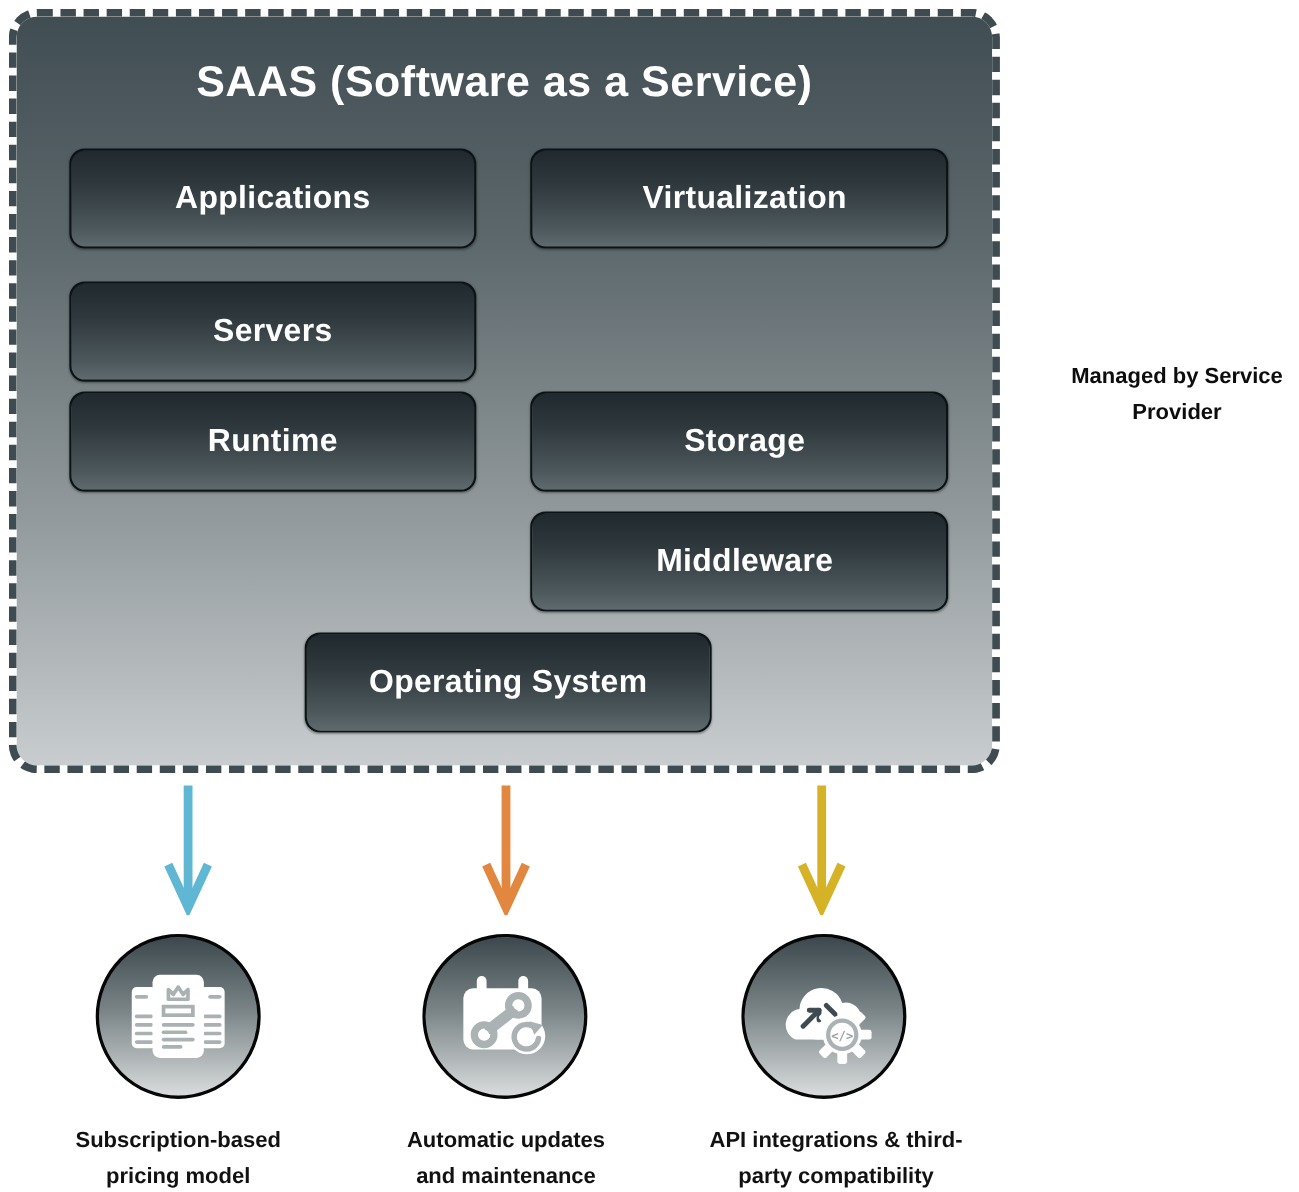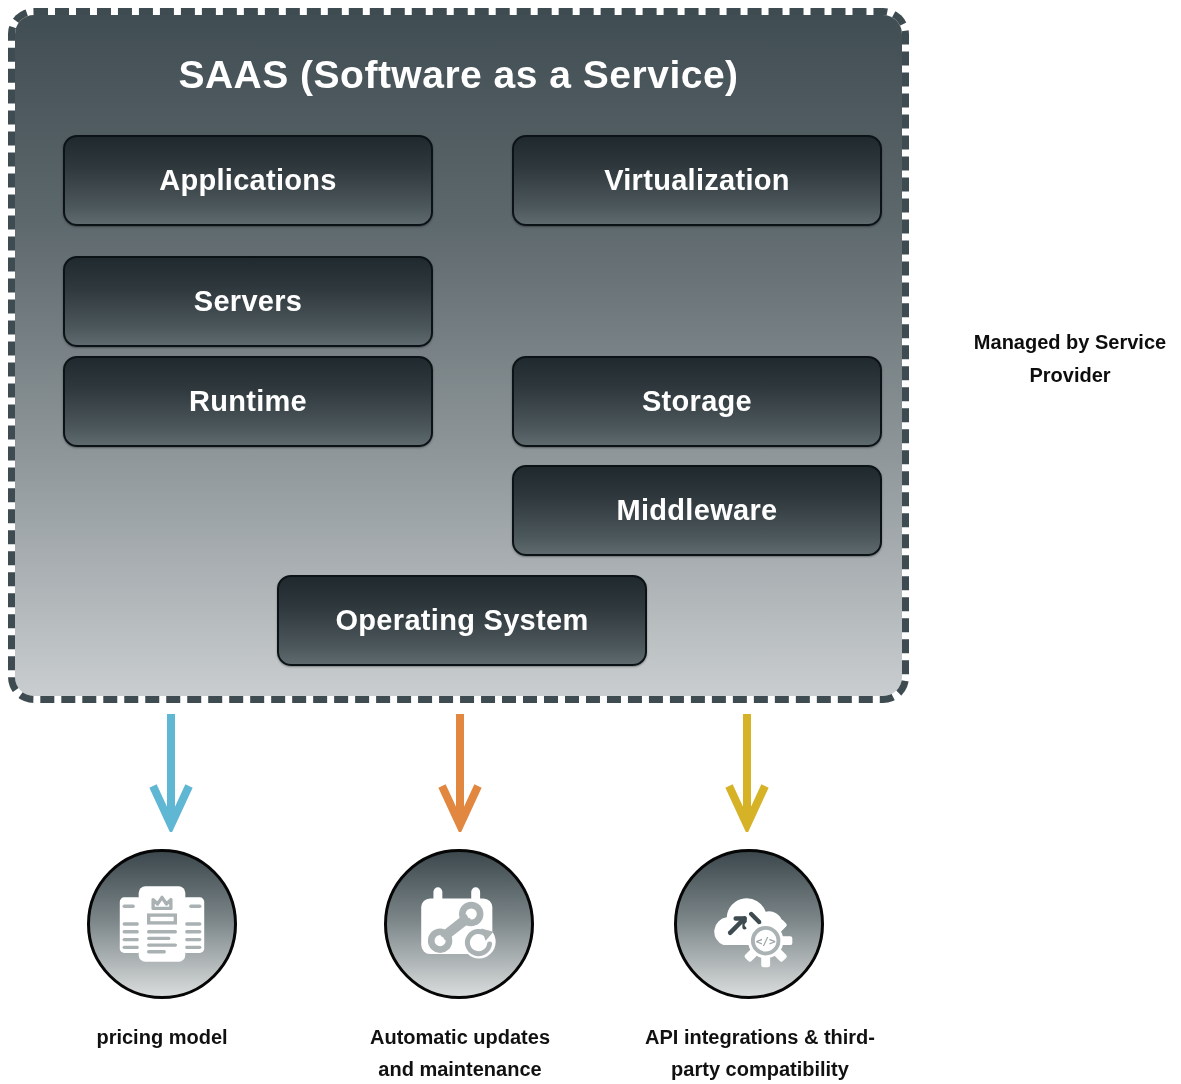--- a/index.html
+++ b/index.html
@@ -18,21 +18,21 @@
     text-align:center;color:#ffffff;font-size:39px;font-weight:800;letter-spacing:.5px;
   }
   .layer-box{
     position:absolute;width:366px;height:87px;border-radius:14px;
     border:2px solid #0c1316;
     background:linear-gradient(180deg,#20292d 0%,#2f393d 35%,#4c575b 80%,#5f6a6e 100%);
     display:flex;align-items:center;justify-content:center;
     color:#ffffff;font-size:29px;font-weight:700;letter-spacing:.3px;
     box-shadow:0 1px 2px rgba(0,0,0,.35);
   }
-  .col-l{left:48px;}  .col-r{left:497px;}
+  .col-l{left:48px;}  .col-r{left:467px;padding-left:10px;}
   .row-0{top:120px;} .row-1{top:230px;margin-top:11px;} .row-2{top:341px;} .row-3{top:450px;}
   .os-box{left:262px;top:560px;}
 
   .side-note{
     position:absolute;left:945px;top:326px;width:250px;
     text-align:center;color:#0d0d0d;font-size:20px;font-weight:700;line-height:33px;
   }
   .side-note span{display:block;}
 
   
@@ -167,20 +167,21 @@
           <rect x="56" y="36" width="8" height="12" rx="2" transform="rotate(315 60 60)"></rect>
         </g>
         <circle cx="60" cy="60" r="16" fill="#ffffff"></circle>
         <circle cx="60" cy="60" r="11.5" fill="none" stroke="#aab2b4" stroke-width="3.5"></circle>
         <text x="60" y="64" font-size="10" font-weight="bold" fill="#9aa3a5" text-anchor="middle" font-family="'DejaVu Sans Mono',monospace">&lt;/&gt;</text>
       </g>
     </svg>
   </div>
 
   <div class="feature-label fl-1">
+    <span>Subscription-based</span>
     <span>pricing model</span>
   </div>
   <div class="feature-label fl-2">
     <span>Automatic updates</span>
     <span>and maintenance</span>
   </div>
   <div class="feature-label fl-3">
     <span>API integrations &amp; third-</span>
     <span>party compatibility</span>
   </div>

